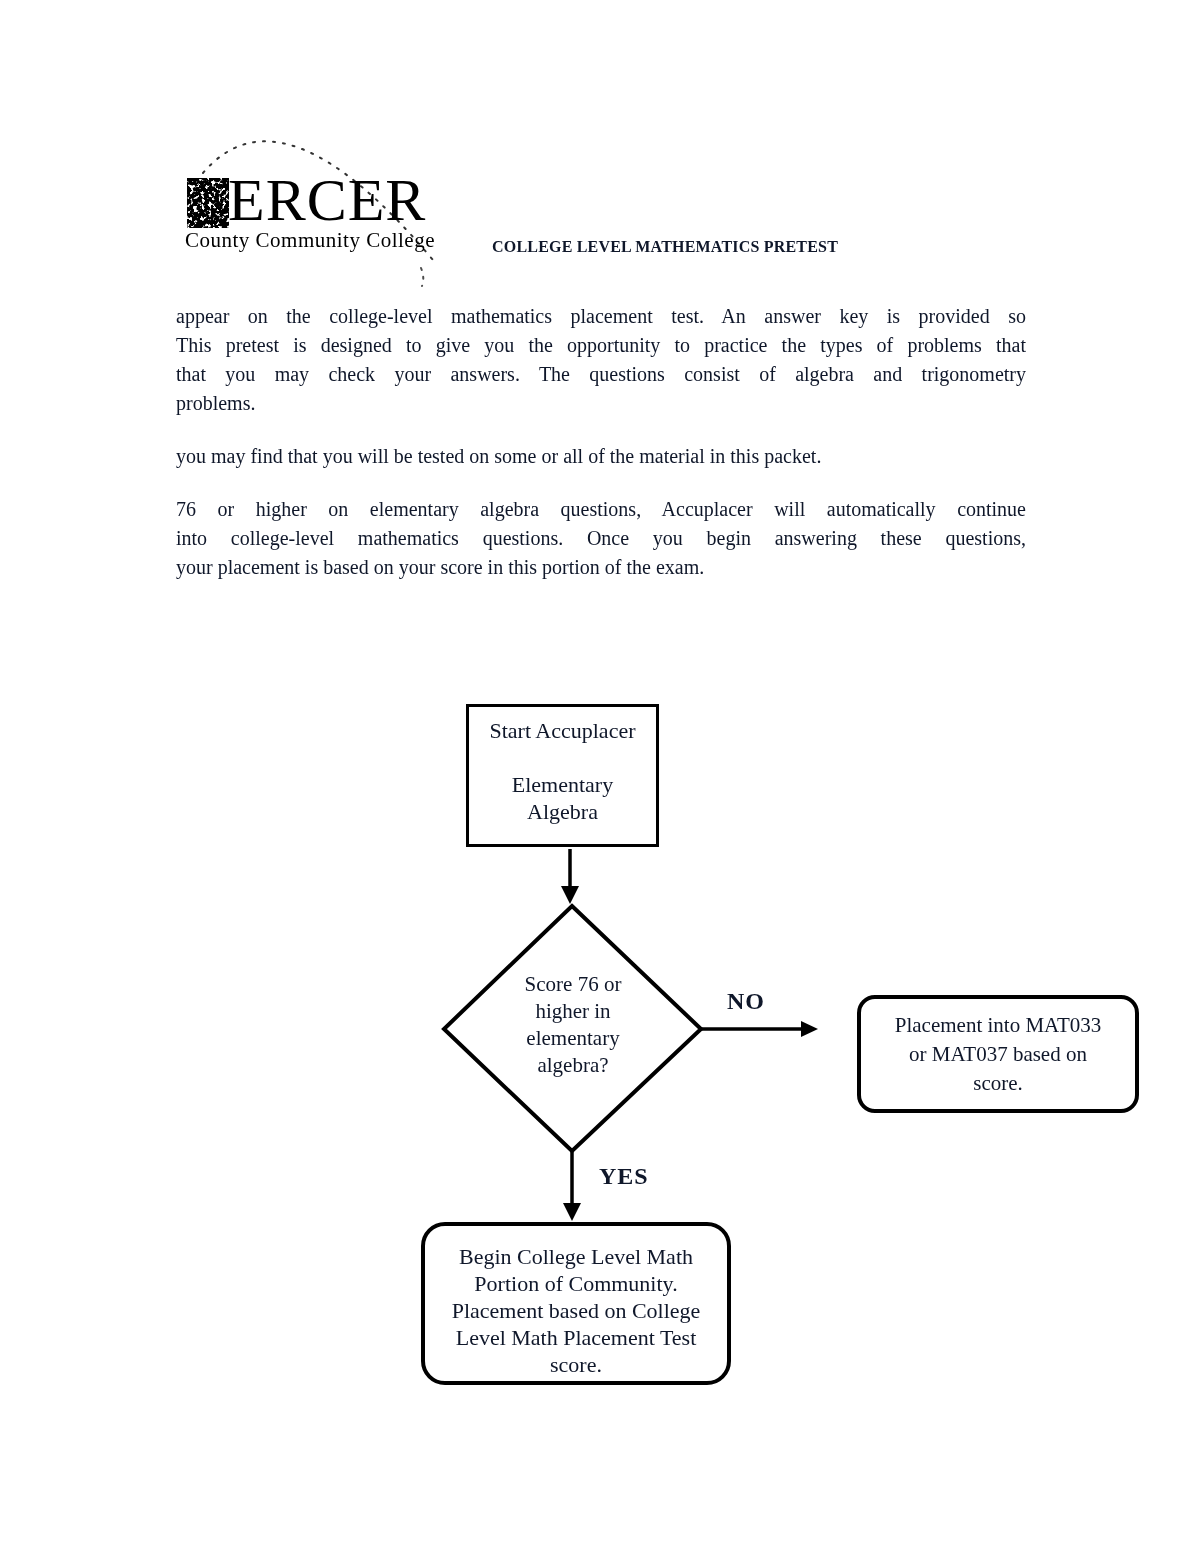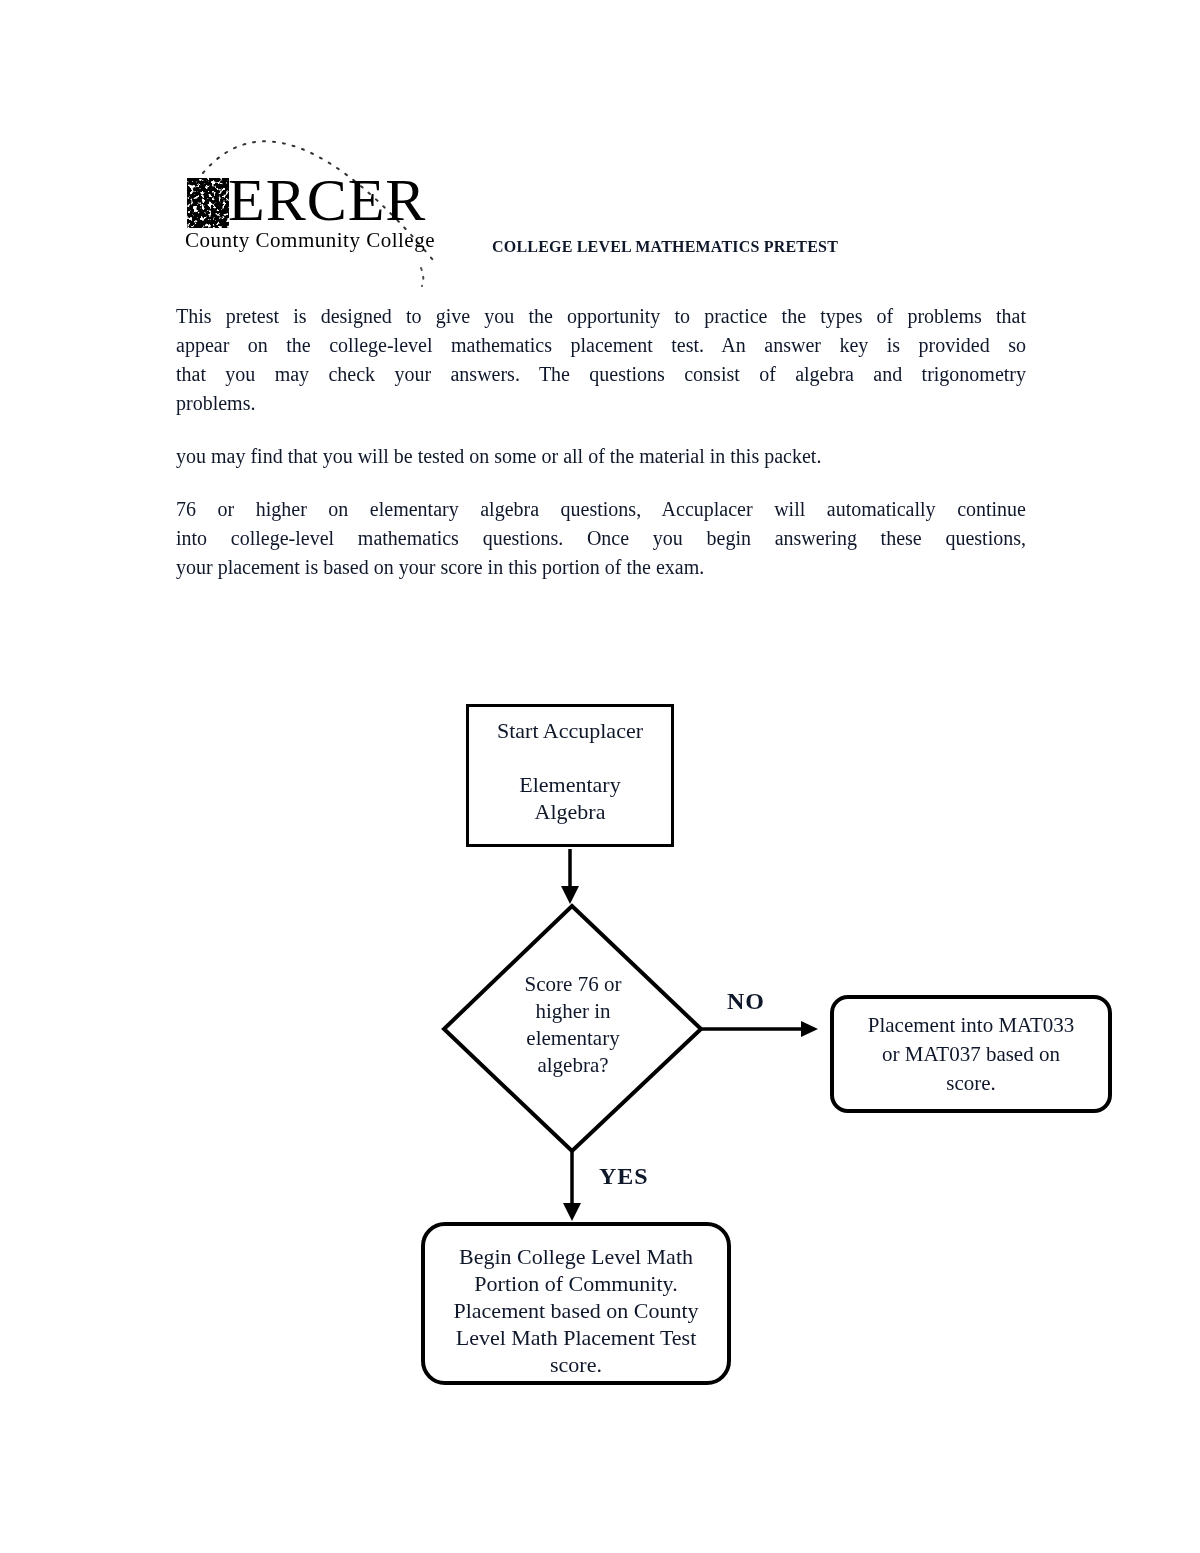--- a/index.html
+++ b/index.html
@@ -38,31 +38,31 @@
   }
   .body-text { left: 176px; top: 302px; width: 850px; font-size: 20px; line-height: 29px; }
   .para { margin: 0 0 24px 0; }
   .para .jline { text-align: justify; text-align-last: justify; }
   .para .jline:last-child { text-align-last: left; }
 
   
   .flow-svg { left: 0; top: 0; }
   .node { position: absolute; text-align: center; background: #ffffff; }
   .start-box {
-    left: 466px; top: 704px; width: 208px; height: 143px;
+    left: 466px; top: 704px; width: 193px; height: 143px;
     border: 3px solid #000; padding-top: 10px;
     font-size: 22px; line-height: 27px;
   }
   .decision-text {
     left: 447px; top: 971px; width: 252px;
     background: transparent;
     font-size: 21px; line-height: 27px;
   }
   .no-box {
-    left: 830px; top: 995px; width: 282px; height: 118px;
+    left: 857px; top: 995px; width: 282px; height: 118px;
     border: 4px solid #000; border-radius: 18px; padding-top: 12px;
     font-size: 21px; line-height: 29px;
   }
   .yes-box {
     left: 421px; top: 1222px; width: 310px; height: 163px;
     border: 4px solid #000; border-radius: 24px; padding-top: 17px;
     font-size: 22px; line-height: 27px;
   }
   .flow-label { position: absolute; font-weight: bold; font-size: 24px; letter-spacing: 1px; }
   .no-label  { left: 727px; top: 988px; }
@@ -89,22 +89,22 @@
       <rect width="42" height="50" filter="url(#mnoise)"></rect>
     </svg>
     <div class="logo-word">ERCER</div>
     <div class="logo-college">County Community College</div>
   </div>
 
   <div class="abs title">COLLEGE LEVEL MATHEMATICS PRETEST</div>
 
   <div class="abs body-text">
     <div class="para">
+        <div class="jline">appear on the college-level mathematics placement test.  An answer key is provided so</div>
         <div class="jline">This pretest is designed to give you the opportunity to practice the types of problems that</div>
-        <div class="jline">appear on the college-level mathematics placement test.  An answer key is provided so</div>
         <div class="jline">that you may check your answers.  The questions consist of algebra and trigonometry</div>
         <div class="jline">problems.</div>
       </div>
     <div class="para">
         <div class="jline">you may find that you will be tested on some or all of the material in this packet.</div>
       </div>
     <div class="para">
         <div class="jline">76 or higher on elementary algebra questions, Accuplacer will automatically continue</div>
         <div class="jline">into college-level mathematics questions.  Once you begin answering these questions,</div>
         <div class="jline">your placement is based on your score in this portion of the exam.</div>
@@ -143,18 +143,18 @@
   <div class="node no-box">
       <div class="cline">Placement into MAT033</div>
       <div class="cline">or MAT037 based on</div>
       <div class="cline">score.</div>
     </div>
 
   <div class="flow-label yes-label">YES</div>
   <div class="node yes-box">
       <div class="cline">Begin College Level Math</div>
       <div class="cline">Portion of Community.</div>
-      <div class="cline">Placement based on County</div>
+      <div class="cline">Placement based on College</div>
       <div class="cline">Level Math Placement Test</div>
       <div class="cline">score.</div>
     </div>
 
 </div>
 
 </body></html>

